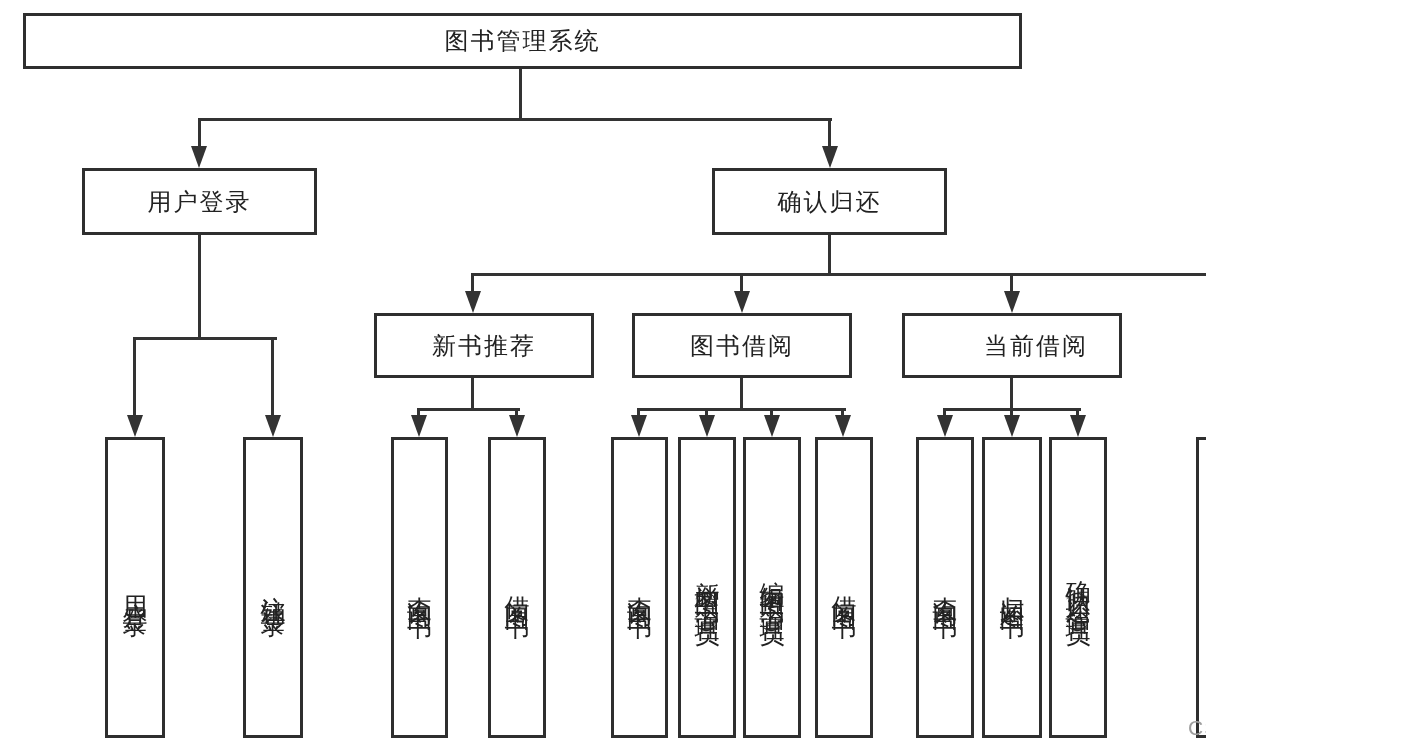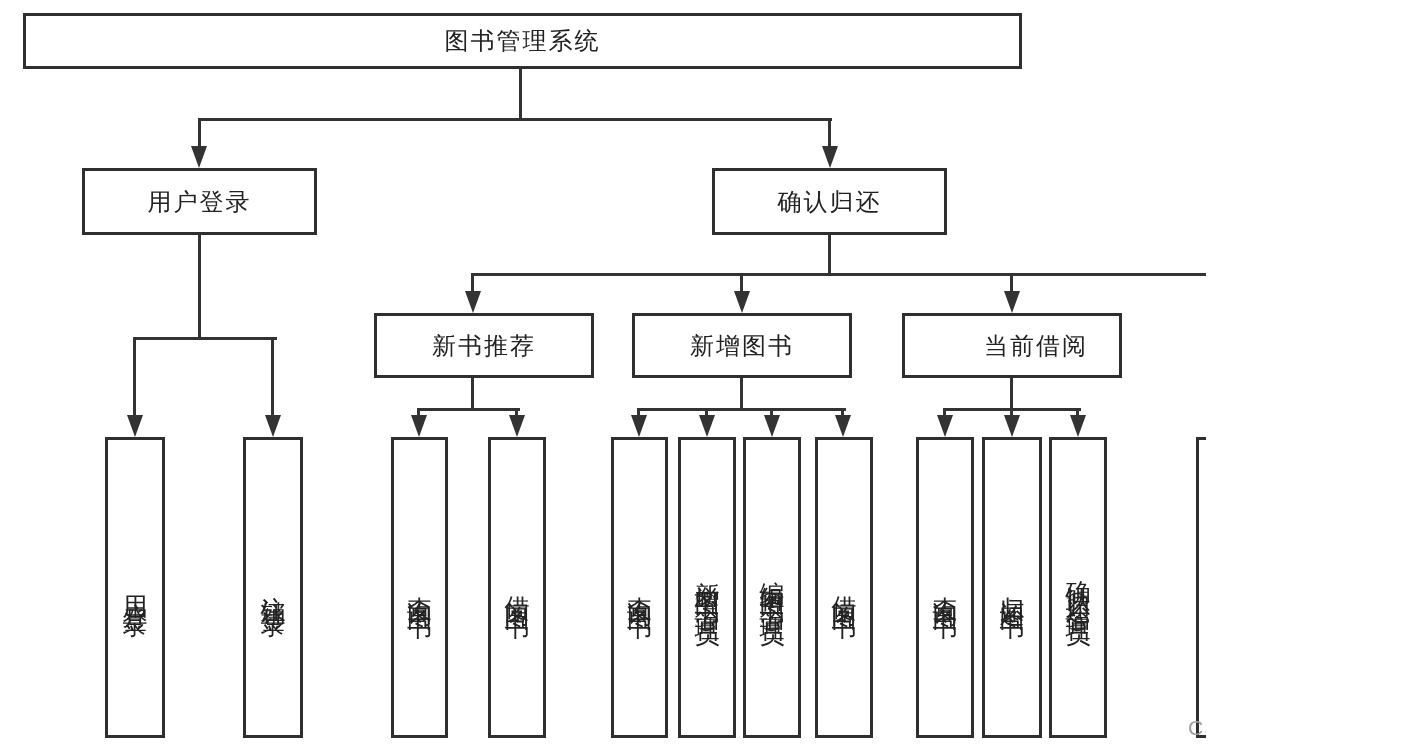--- a/index.html
+++ b/index.html
@@ -83,21 +83,21 @@
   <div class="ar" style="left:734px;top:291px;"></div>
   <div class="vl" style="left:1010px;top:273px;width:3px;height:18px;"></div>
   <div class="ar" style="left:1004px;top:291px;"></div>
   <div class="vl" style="left:1280px;top:273px;width:3px;height:18px;"></div>
   <div class="ar" style="left:1274px;top:291px;"></div>
 
   <div class="box" style="left:374px;top:313px;width:220px;height:65px;">
     <span>新书推荐</span>
   </div>
   <div class="box" style="left:632px;top:313px;width:220px;height:65px;">
-    <span>新增图书</span>
+    <span>图书借阅</span>
   </div>
   <div class="box" style="left:902px;top:313px;width:220px;height:65px;padding-left:48px;">
     <span>当前借阅</span>
   </div>
 
   <div class="vl" style="left:471px;top:378px;width:3px;height:30px;"></div>
   <div class="hl" style="left:417px;top:408px;width:103px;height:3px;"></div>
   <div class="vl" style="left:417px;top:408px;width:3px;height:7px;"></div>
   <div class="ar" style="left:411px;top:415px;"></div>
   <div class="vl" style="left:515px;top:408px;width:3px;height:7px;"></div>

